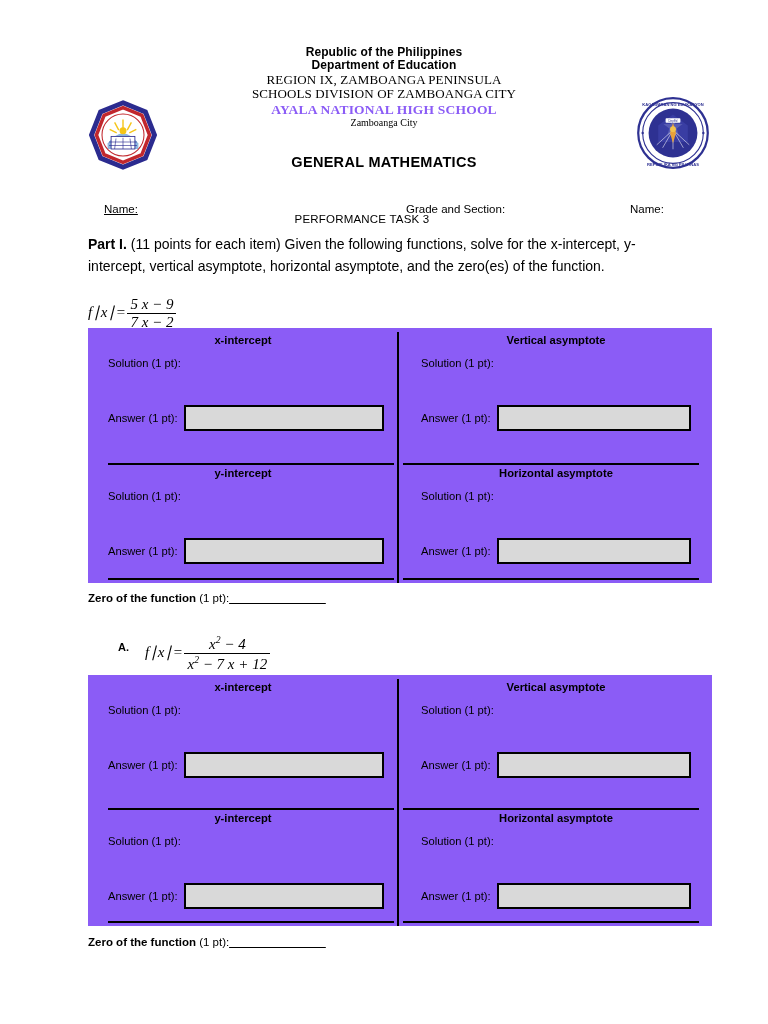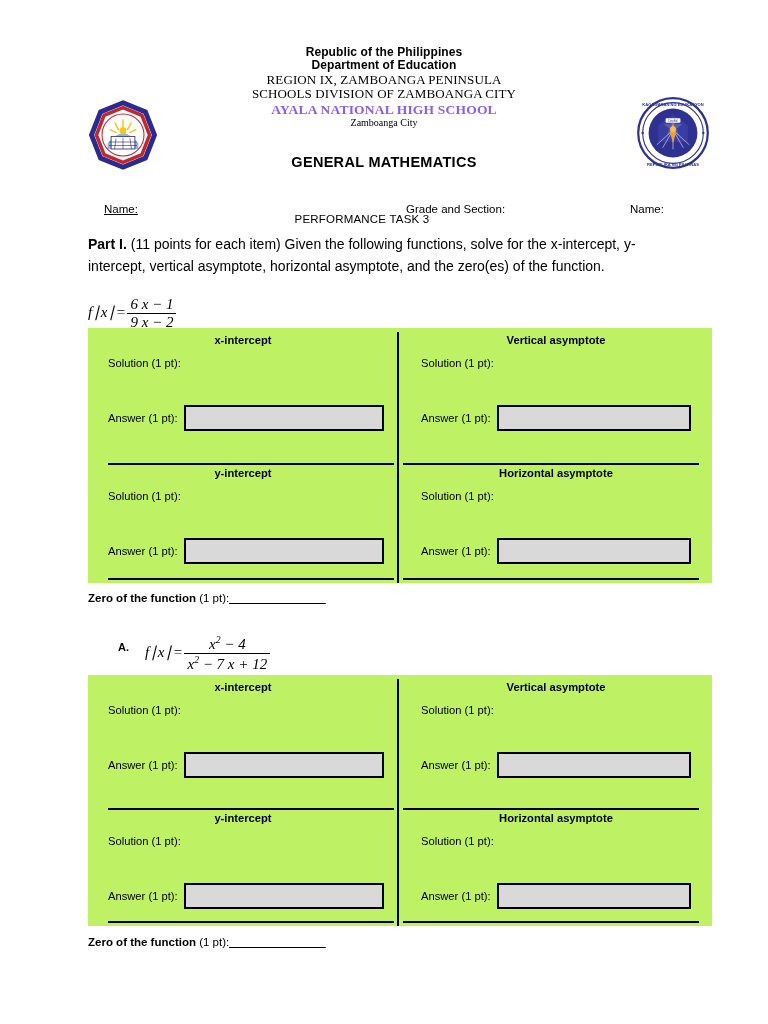--- a/index.html
+++ b/index.html
@@ -171,21 +171,21 @@
     font-size: 0.65em;
     vertical-align: super;
     font-style: italic;
   }
 
   
   .grid-table {
     position: absolute;
     left: 88px;
     width: 624px;
-    background: #bef264;
+    background: #8b5cf6;
     overflow: hidden;
   }
   .table-1 { top: 328px; height: 255px; }
   .table-2 { top: 675px; height: 251px; }
 
   .tbl-divider {
     position: absolute;
     left: 309px;
     top: 4px;
     bottom: 0px;
@@ -333,22 +333,22 @@
     <span class="id-grade">Grade and Section:</span>
     <span class="id-batch">Name:</span>
   </div>
 
   <div class="instructions">
     <b>Part I.</b><span> (11 points for each item) Given the following functions, solve for the x-intercept, y-intercept, vertical asymptote, horizontal asymptote, and the zero(es) of the function.</span>
   </div>
 
   <div class="formula formula-1">
     <span class="fx">f∣x∣=</span><span class="frac">
-      <span class="num">6 x − 1</span>
-      <span class="den">9 x − 2</span>
+      <span class="num">5 x − 9</span>
+      <span class="den">7 x − 2</span>
     </span>
   </div>
 
   <div class="grid-table table-1">
     <div class="tbl-divider"></div>
 
     <div class="quad left top">
       <div class="quad-title">x-intercept</div>
       <div class="quad-solution">Solution (1 pt):</div>
       <div class="answer-row">

